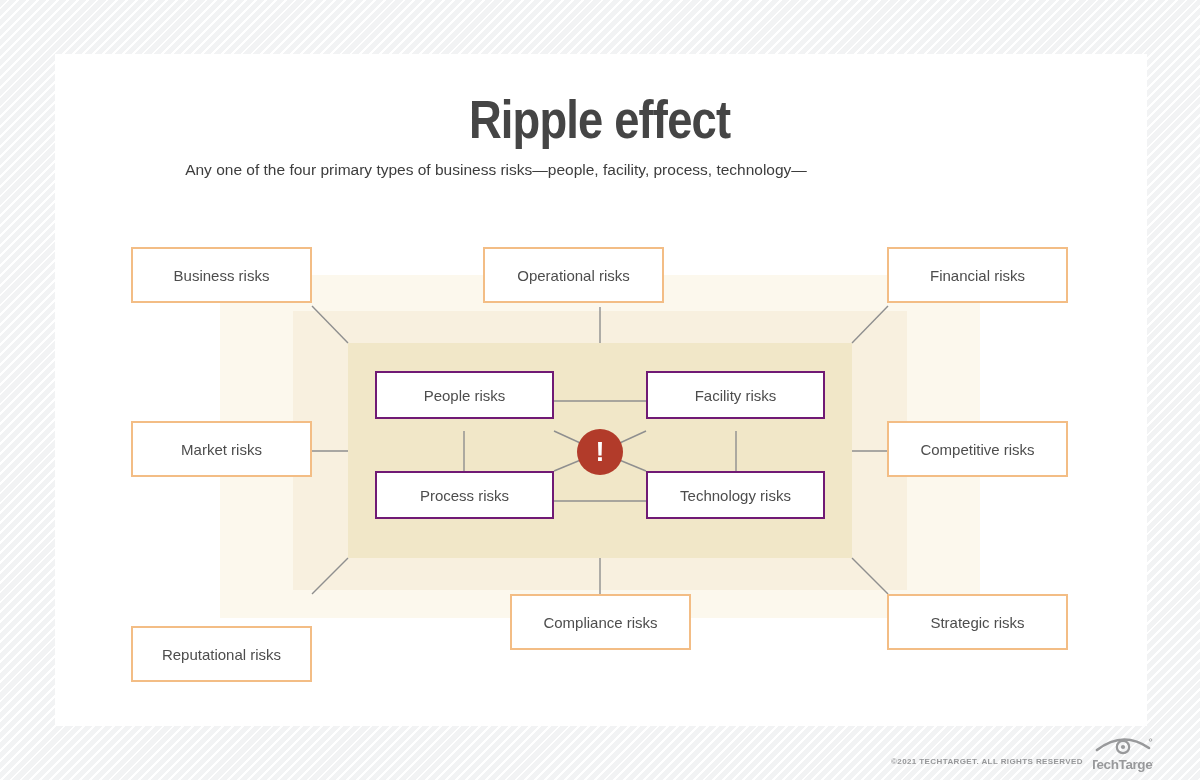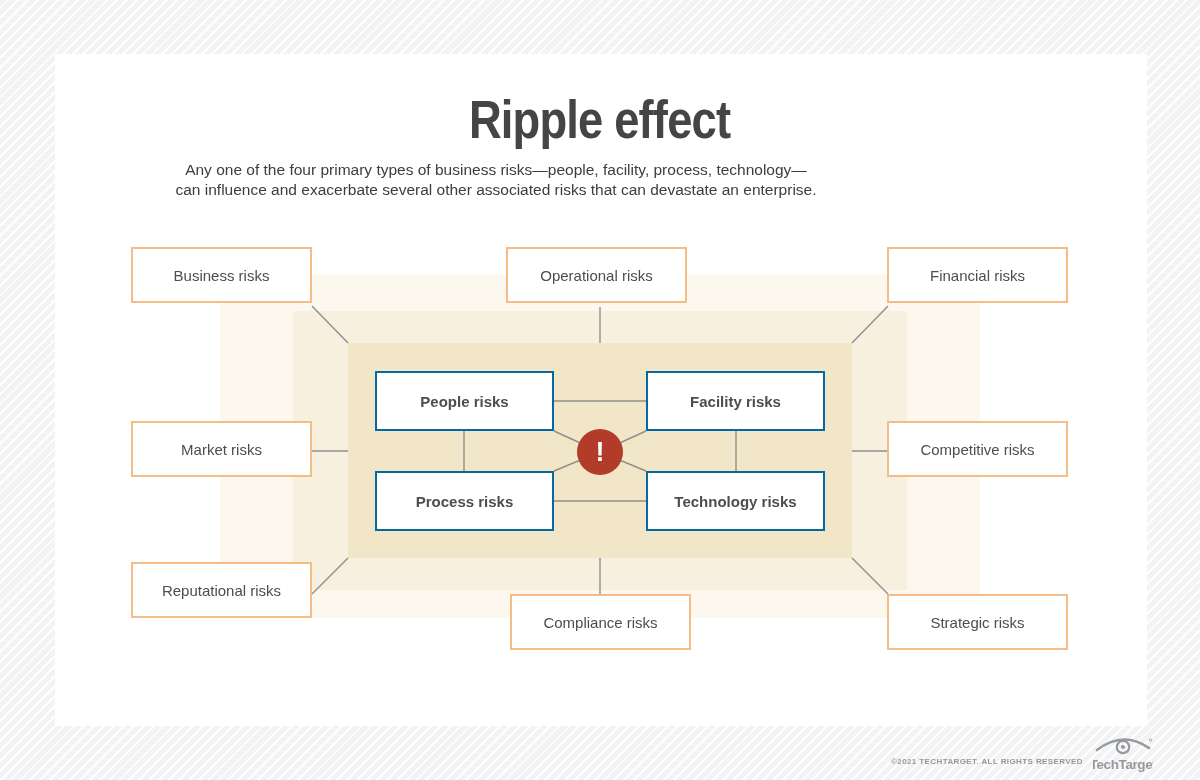--- a/index.html
+++ b/index.html
@@ -38,27 +38,27 @@
   .ripple.r3 { left: 348px; top: 343px; width: 504px; height: 215px; background: #f1e7c8; }
   svg.lines { position: absolute; left: 0; top: 0; pointer-events: none; }
   .rbox {
     position: absolute;
     display: flex; align-items: center; justify-content: center;
     background: #ffffff;
     font-size: 15px; color: #4d4d4d;
     text-align: center;
   }
   .rbox.outer { width: 181px; height: 56px; border: 2px solid #f3bd85; }
-  .rbox.inner { width: 179px; height: 60px; border: 2px solid #0369a1; font-weight: bold; }
+  .rbox.inner { width: 179px; height: 48px; border: 2px solid #701a75; }
   .pos-business     { left: 131px; top: 247px; }
-  .pos-operational  { left: 506px; top: 247px; }
+  .pos-operational  { left: 483px; top: 247px; }
   .pos-financial    { left: 887px; top: 247px; }
   .pos-market       { left: 131px; top: 421px; }
   .pos-competitive  { left: 887px; top: 421px; }
-  .pos-reputational { left: 131px; top: 562px; }
+  .pos-reputational { left: 131px; top: 626px; }
   .pos-compliance   { left: 510px; top: 594px; }
   .pos-strategic    { left: 887px; top: 594px; }
   .pos-people       { left: 375px; top: 371px; }
   .pos-facility     { left: 646px; top: 371px; }
   .pos-process      { left: 375px; top: 471px; }
   .pos-technology   { left: 646px; top: 471px; }
   .alert-circle {
     position: absolute; left: 577px; top: 429px;
     width: 46px; height: 46px; border-radius: 50%;
     background: #b23b2a;
@@ -80,21 +80,20 @@
 </head>
 <body>
 
 <div class="card"></div>
 
 <div class="title-wrap">
   <span class="title">Ripple effect</span>
 </div>
 <div class="subtitle">
   <div>Any one of the four primary types of business risks—people, facility, process, technology—</div>
-  <div>can influence and exacerbate several other associated risks that can devastate an enterprise.</div>
 </div>
 
 <div class="ripple r1"></div>
 <div class="ripple r2"></div>
 <div class="ripple r3"></div>
 
 <svg class="lines" width="1200" height="780" viewBox="0 0 1200 780">
   <g stroke="#8f8f8f" stroke-width="1.4" fill="none">
 
     <line x1="600" y1="307" x2="600" y2="343"></line>

